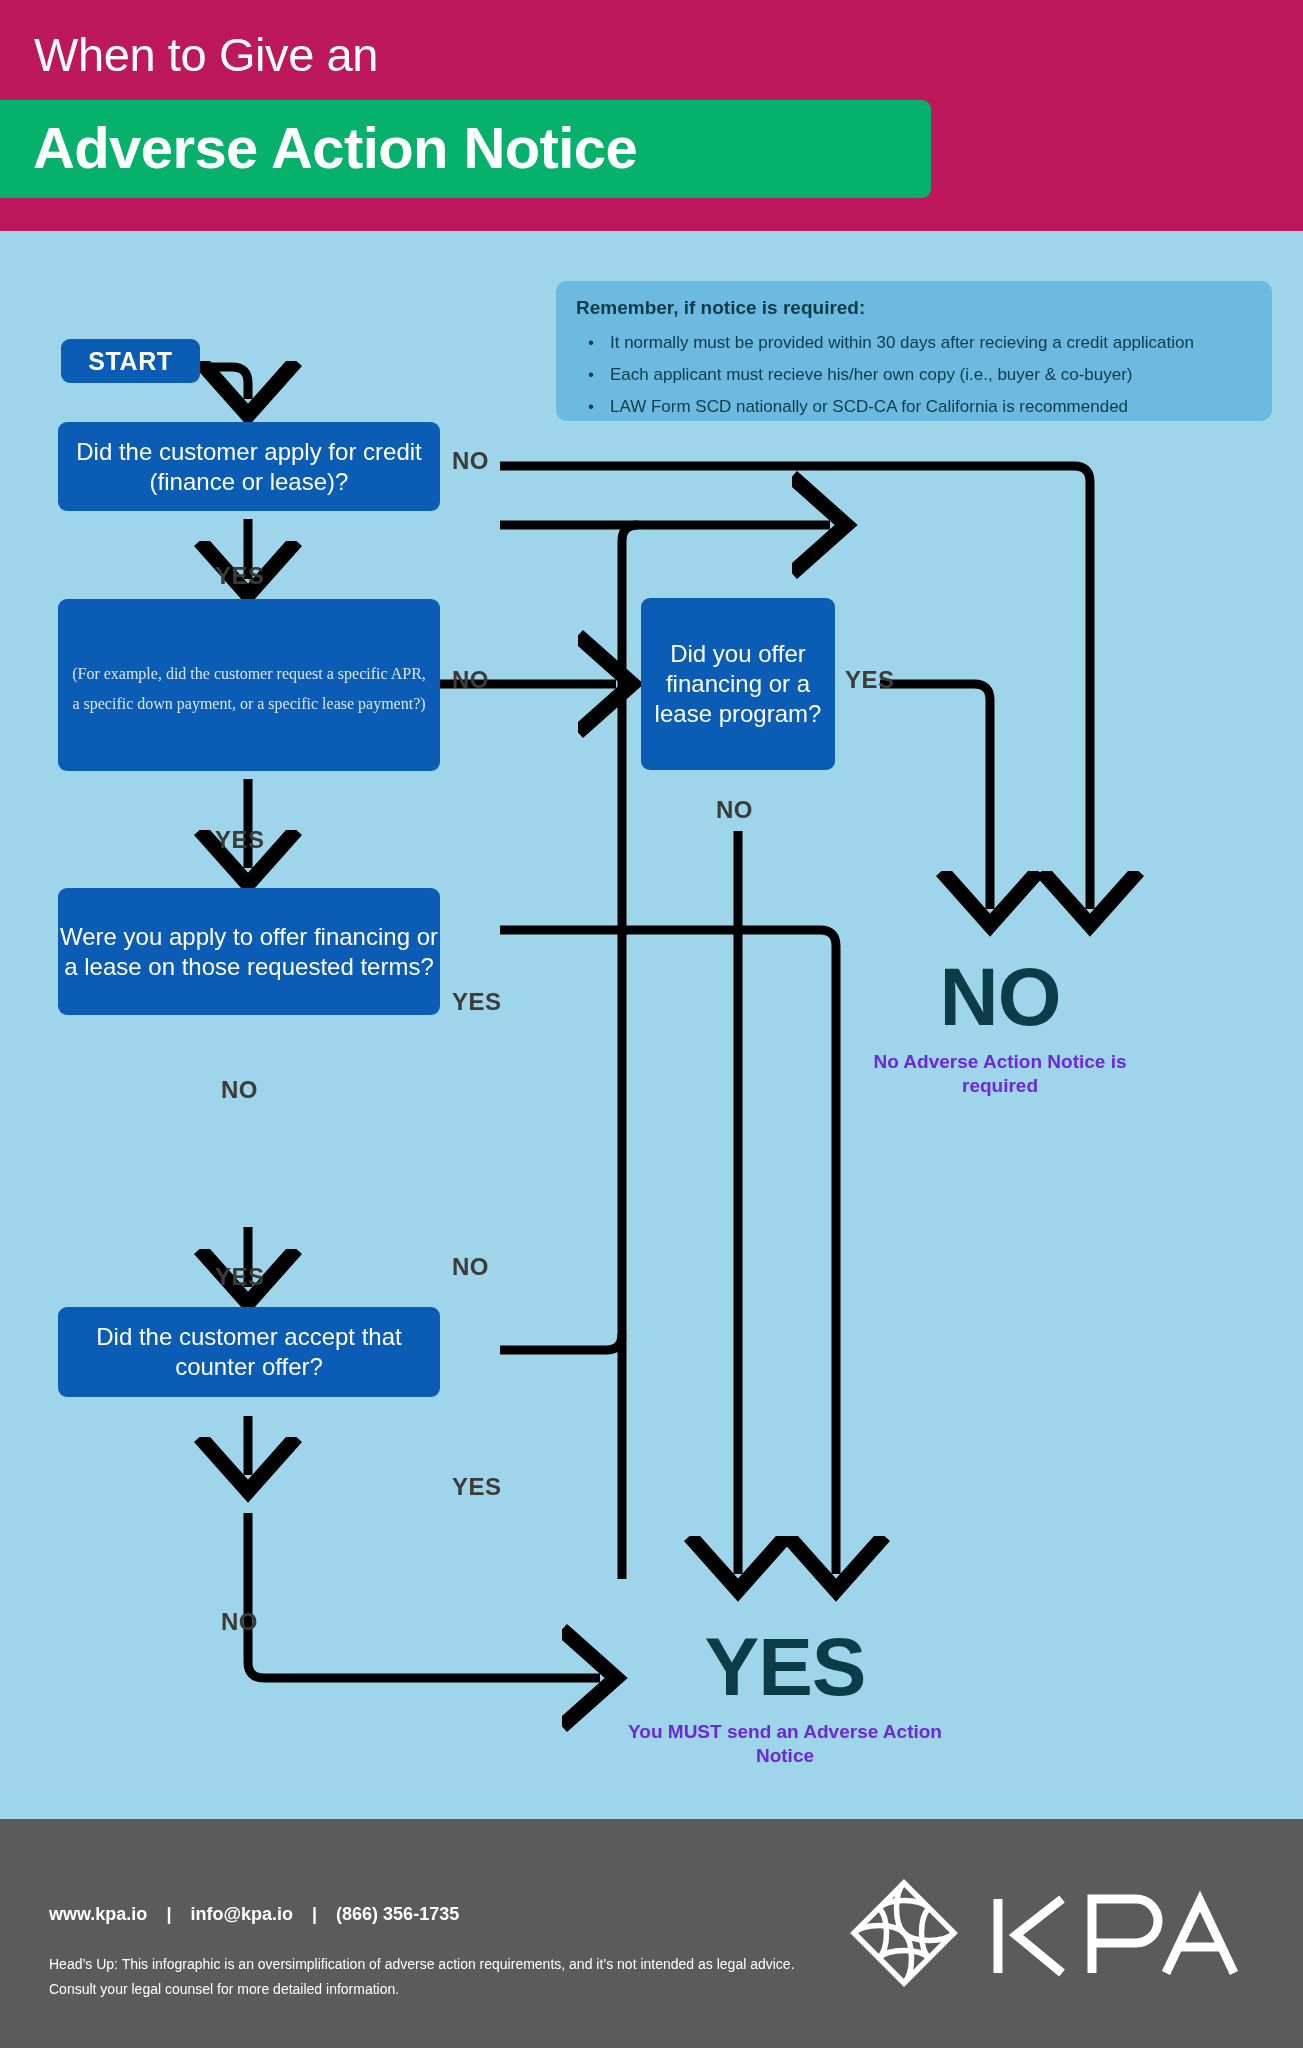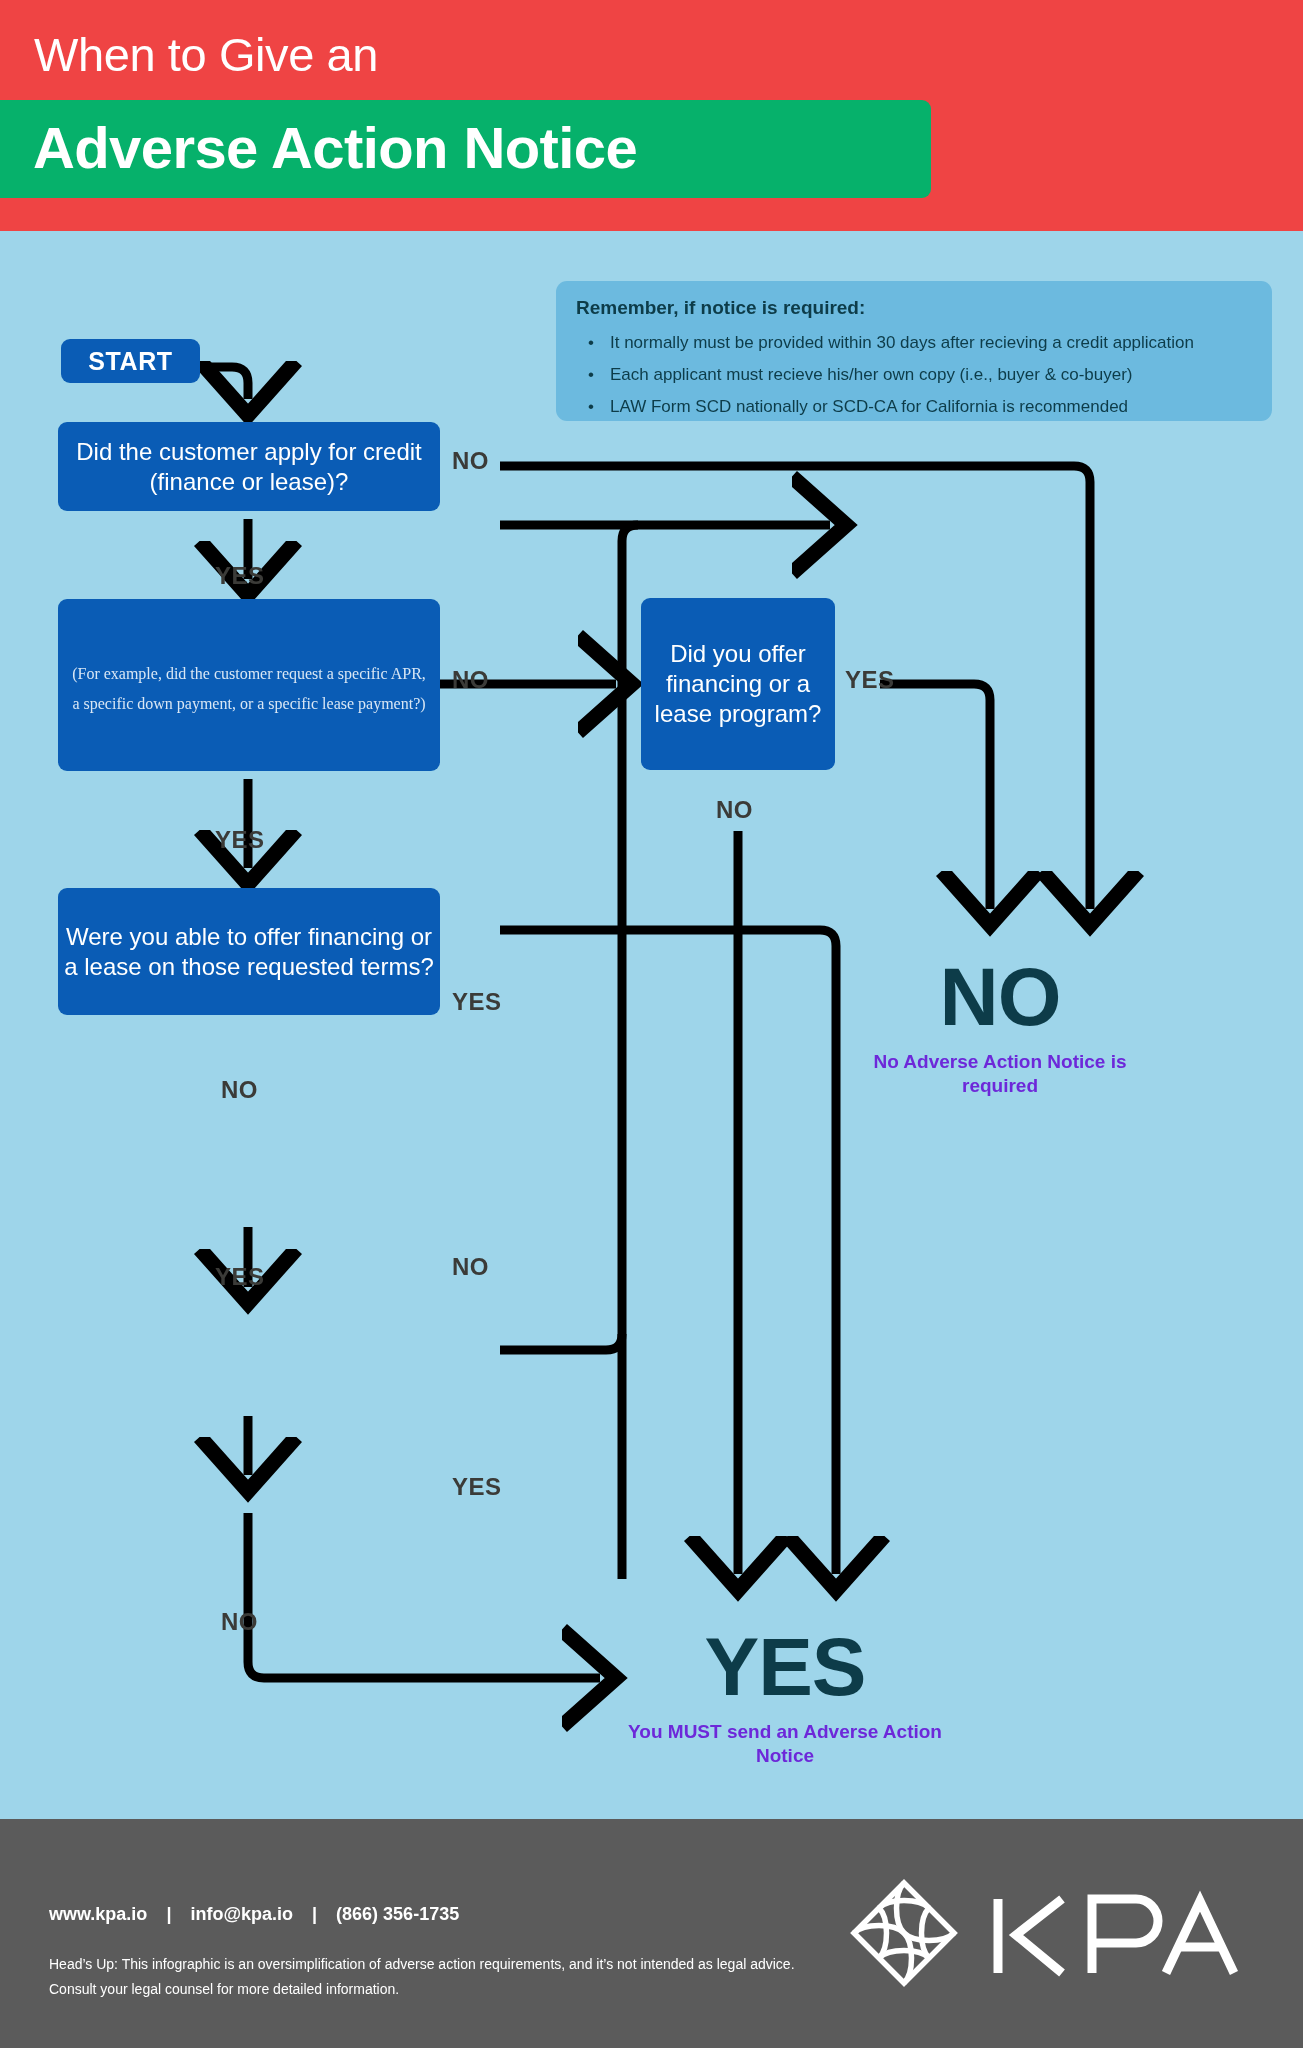--- a/index.html
+++ b/index.html
@@ -8,21 +8,21 @@
     background:#9ed5ea;
     font-family:"Liberation Sans", sans-serif;
     overflow:hidden;
     position:relative;
   }
   .page{position:relative;width:1303px;height:2048px;overflow:hidden;}
 
   
   .header{
     position:absolute;left:0;top:0;width:1303px;height:231px;
-    background:#ef4444;
+    background:#be185d;
   }
   .header-line1{
     position:absolute;left:34px;top:27px;
     font-size:47px;font-weight:400;color:#ffffff;letter-spacing:-0.4px;
     white-space:nowrap;
   }
   .header-band{
     position:absolute;left:0px;top:100px;width:931px;height:98px;
     background:#06b16b;border-radius:0 9px 9px 0;
   }
@@ -187,24 +187,27 @@
 
     <div class="nodebox" id="n1">
       <div class="main">Did the customer apply for credit (finance or lease)?</div>
     </div>
 
     <div class="nodebox" id="n2">
       <div class="sub">(For example, did the customer request a specific APR, a specific down payment, or a specific lease payment?)</div>
     </div>
 
     <div class="nodebox" id="n3">
-      <div class="main">Were you able to offer financing or a lease on those requested terms?</div>
-    </div>
-
-
+      <div class="main">Were you apply to offer financing or a lease on those requested terms?</div>
+    </div>
+
+
+    <div class="nodebox" id="n5">
+      <div class="main">Did the customer accept that counter offer?</div>
+    </div>
 
     <div class="nodebox" id="n6">
       <div class="main">Did you offer financing or a lease program?</div>
     </div>
 
     <div class="elabel" style="left:452px;top:216px;">NO</div>
     <div class="elabel" style="left:215px;top:331px;">YES</div>
     <div class="elabel" style="left:452px;top:435px;">NO</div>
     <div class="elabel" style="left:215px;top:595px;">YES</div>
     <div class="elabel" style="left:845px;top:435px;">YES</div>

